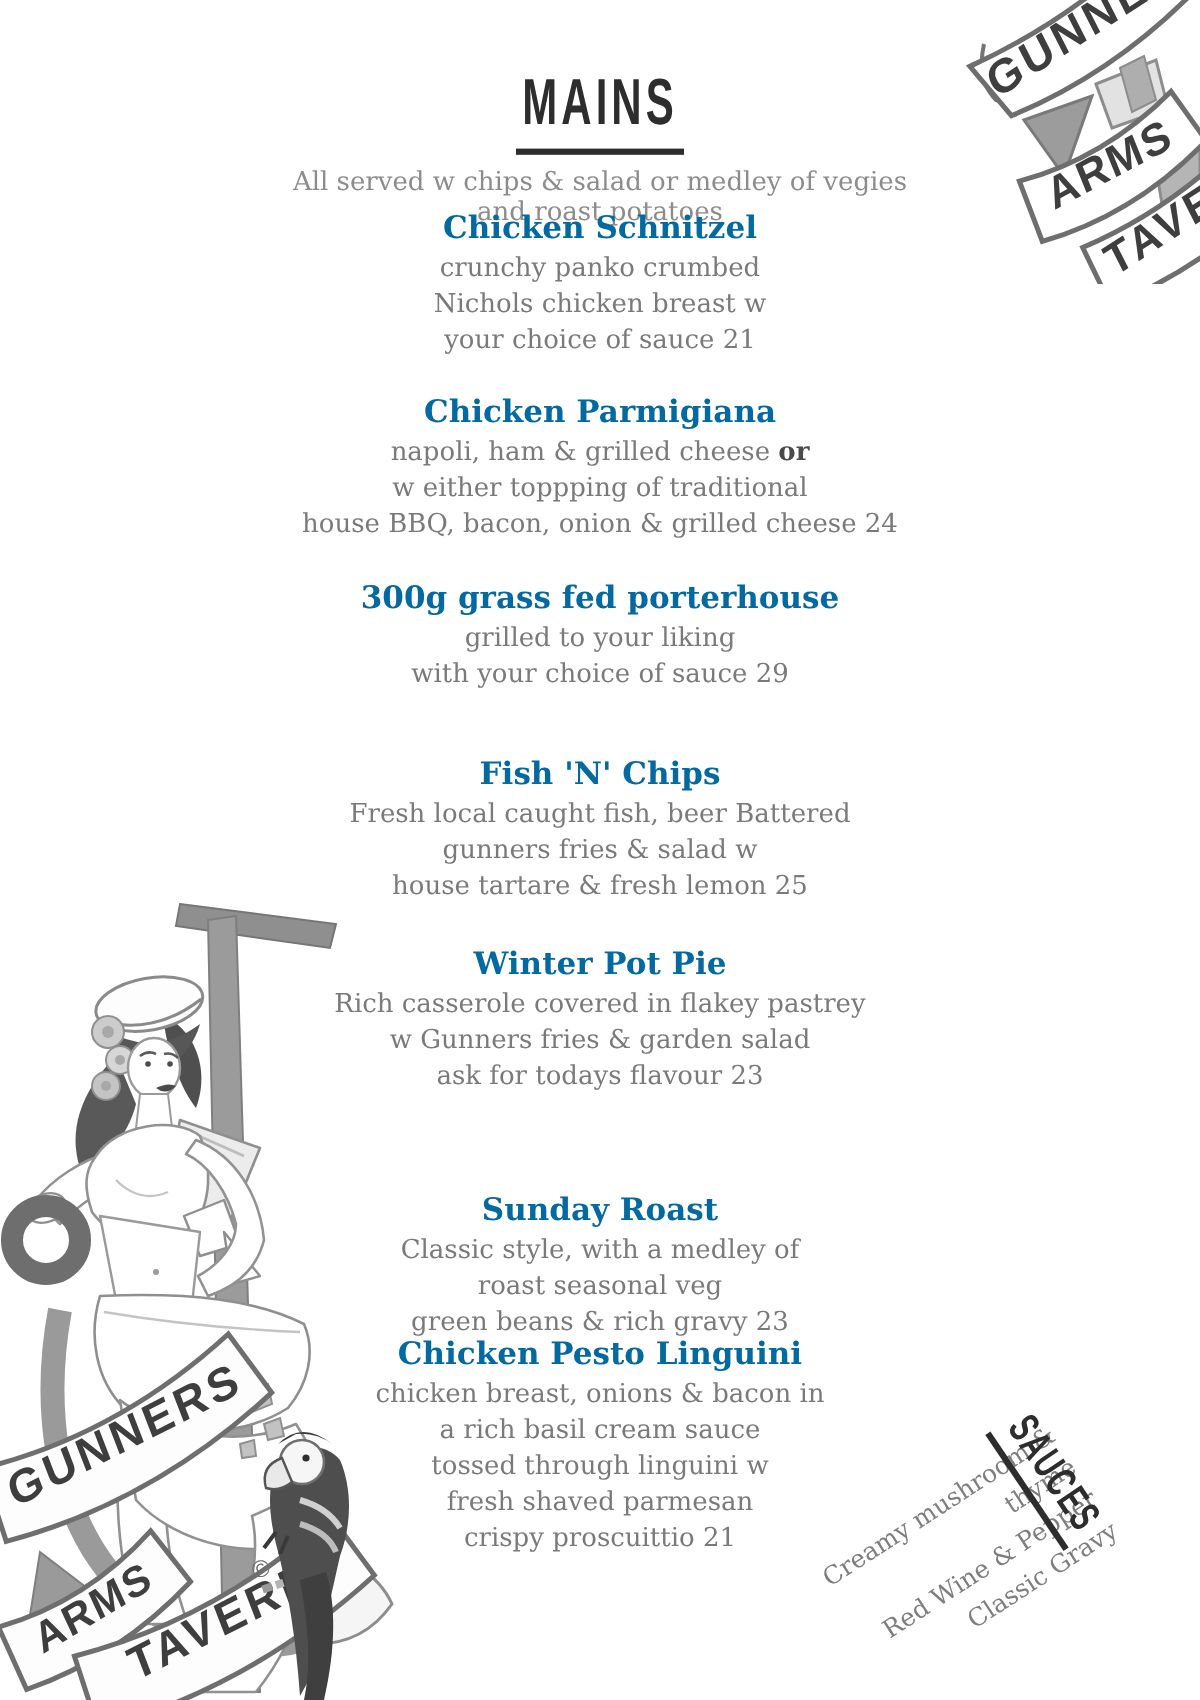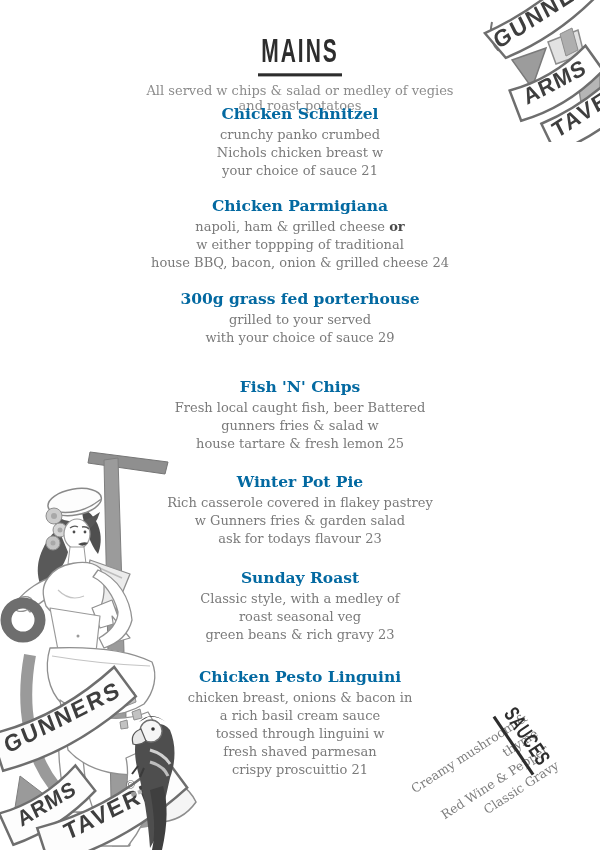--- a/index.html
+++ b/index.html
@@ -51,39 +51,39 @@
 
   <article class="item" style="top:196px">
     <h3>Chicken Parmigiana</h3>
     <div class="ln"><span>napoli, ham &amp; grilled cheese </span><b>or</b></div>
     <div class="ln">w either toppping of traditional</div>
     <div class="ln">house BBQ, bacon, onion &amp; grilled cheese 24</div>
   </article>
 
   <article class="item" style="top:289px">
     <h3>300g grass fed porterhouse</h3>
-    <div class="ln">grilled to your served</div>
+    <div class="ln">grilled to your liking</div>
     <div class="ln">with your choice of sauce 29</div>
   </article>
 
   <article class="item" style="top:377px">
     <h3>Fish 'N' Chips</h3>
     <div class="ln">Fresh local caught fish, beer Battered</div>
     <div class="ln">gunners fries &amp; salad w</div>
     <div class="ln">house tartare &amp; fresh lemon 25</div>
   </article>
 
   <article class="item" style="top:472px">
     <h3>Winter Pot Pie</h3>
     <div class="ln">Rich casserole covered in flakey pastrey</div>
     <div class="ln">w Gunners fries &amp; garden salad</div>
     <div class="ln">ask for todays flavour 23</div>
   </article>
 
-  <article class="item" style="top:568px">
+  <article class="item" style="top:595px">
     <h3>Sunday Roast</h3>
     <div class="ln">Classic style, with a medley of</div>
     <div class="ln">roast seasonal veg</div>
     <div class="ln">green beans &amp; rich gravy 23</div>
   </article>
 
   <article class="item" style="top:667px">
     <h3>Chicken Pesto Linguini</h3>
     <div class="ln">chicken breast, onions &amp; bacon in</div>
     <div class="ln">a rich basil cream sauce</div>

